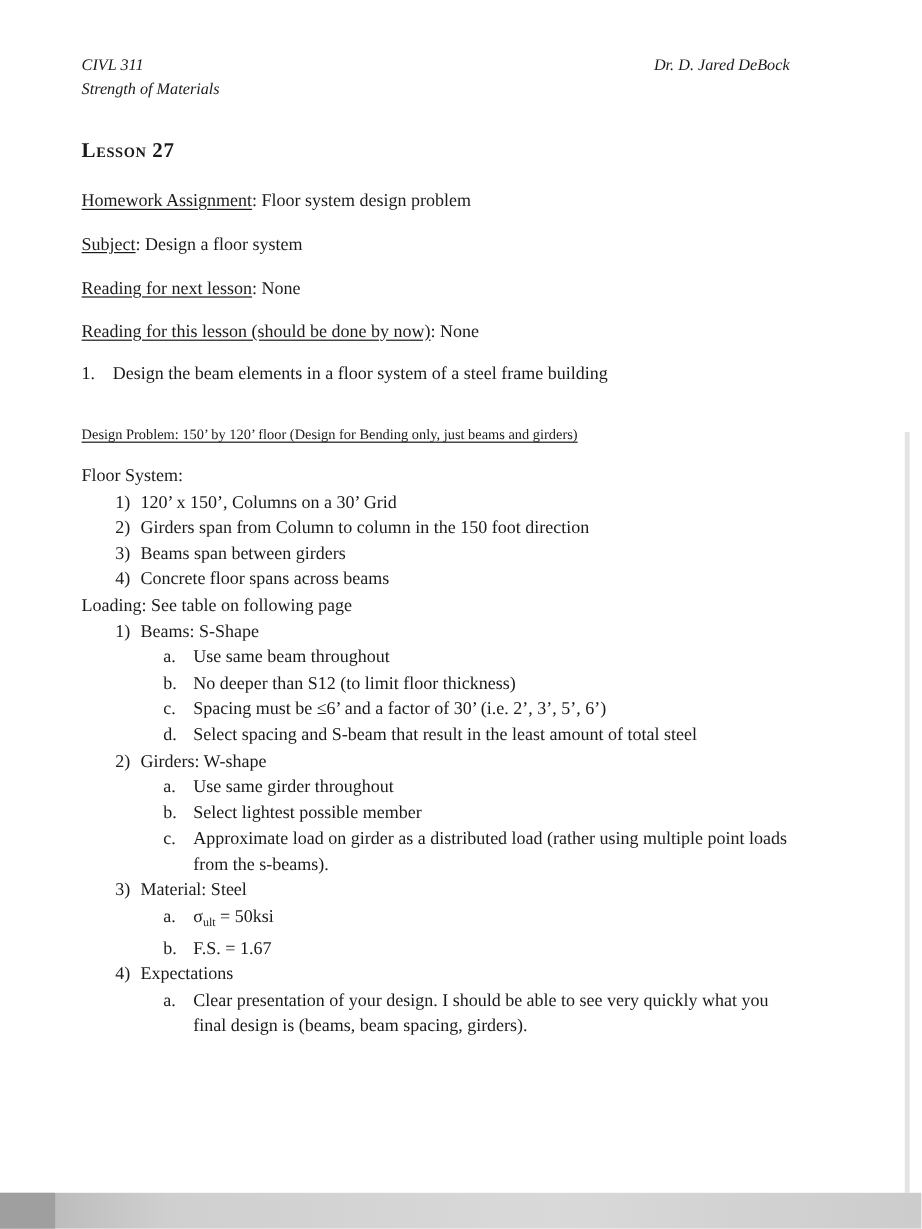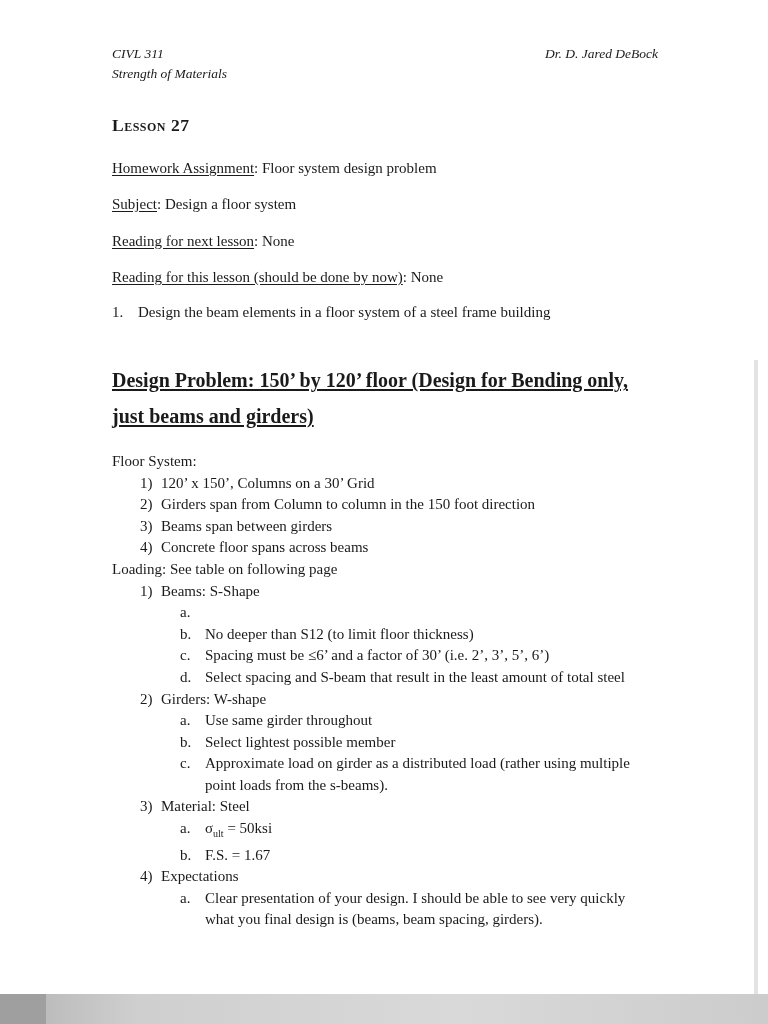--- a/index.html
+++ b/index.html
@@ -9,21 +9,21 @@
   }
   body {
     width: 768px;
     height: 1024px;
     position: relative;
     font-family: "Liberation Serif", serif;
     color: #1a1a1a;
     overflow: hidden;
   }
   .page {
-    padding: 44px 110px 0 112px;
+    padding: 44px 110px 0 68px;
     box-sizing: border-box;
   }
   .doc-header {
     display: flex;
     justify-content: space-between;
     align-items: flex-start;
     font-style: italic;
     font-size: 13.5px;
     line-height: 1.45;
   }
@@ -43,23 +43,23 @@
   }
   .ul { text-decoration: underline; text-underline-offset: 2px; }
   .obj-item {
     display: flex;
     margin-top: 9px;
     font-size: 15px;
     line-height: 1.35;
   }
   .obj-item .marker { width: 26px; flex: 0 0 26px; }
   .section-heading {
-    margin-top: 40px;
-    font-size: 20px;
-    font-weight: bold;
+    margin-top: 30px;
+    font-size: 12px;
+    font-weight: normal;
     line-height: 1.8;
   }
   .listing {
     font-size: 15px;
     line-height: 21.6px;
   }
   .plain-line { margin-top: 13px; }
   .num-item {
     display: flex;
     padding-left: 28px;
@@ -144,20 +144,21 @@
     </div>
 
     <div>Loading: See table on following page</div>
 
     <div class="num-item">
       <span class="marker">1)</span>
       <span>Beams: S-Shape</span>
     </div>
     <div class="sub-item">
       <span class="marker">a.</span>
+      <span>Use same beam throughout</span>
     </div>
     <div class="sub-item">
       <span class="marker">b.</span>
       <span>No deeper than S12 (to limit floor thickness)</span>
     </div>
     <div class="sub-item">
       <span class="marker">c.</span>
       <span>Spacing must be ≤6’ and a factor of 30’ (i.e. 2’, 3’, 5’, 6’)</span>
     </div>
     <div class="sub-item">

